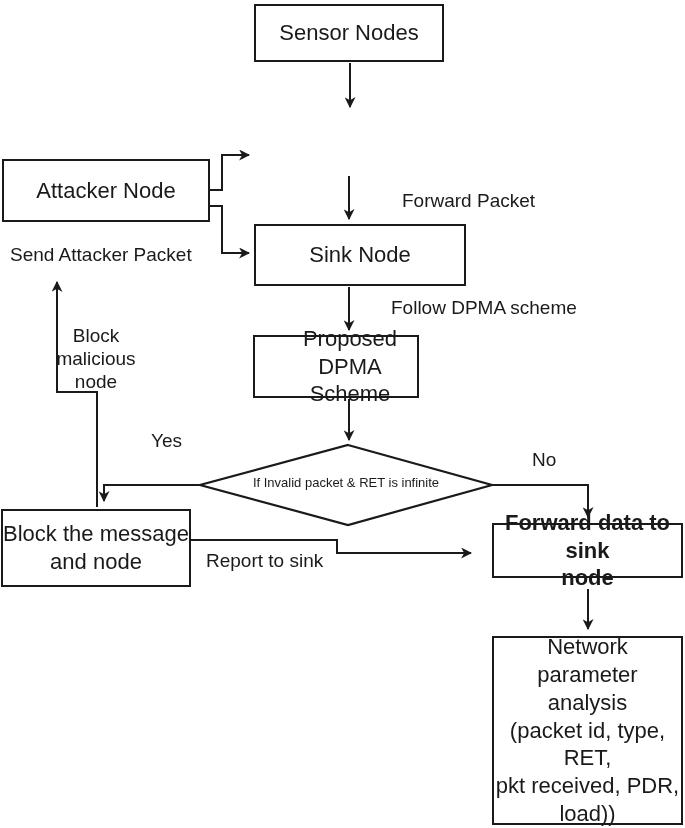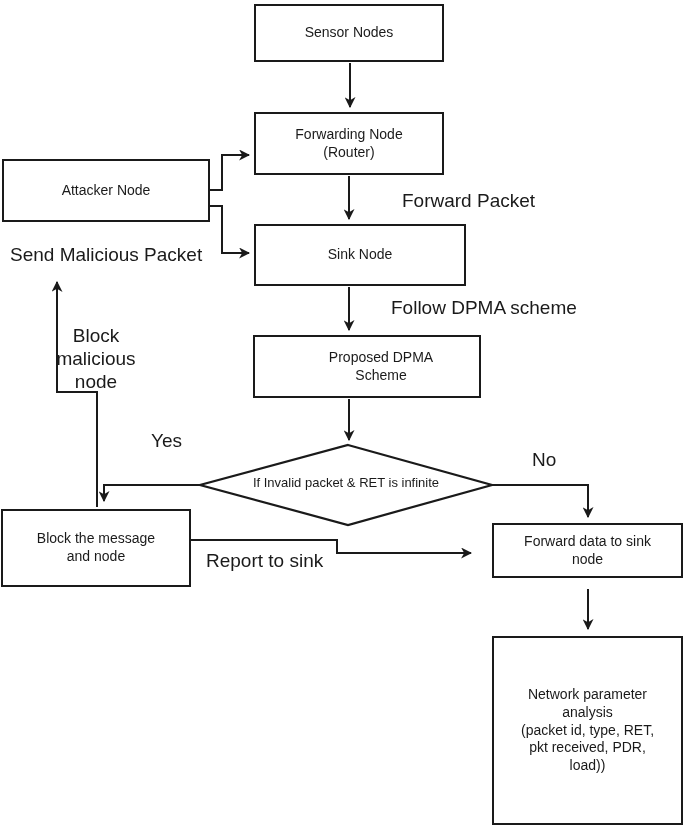--- a/index.html
+++ b/index.html
@@ -31,37 +31,37 @@
   .node {
     position: absolute;
     box-sizing: border-box;
     background: var(--bg, #ffffff);
     border: 2.5px solid var(--ink, #1a1a1a);
     display: flex;
     align-items: center;
     justify-content: center;
     text-align: center;
     white-space: pre-line;
-    font-size: 14px;
+    font-size: 22px;
     line-height: 1.26;
   }
   .lbl {
     position: absolute;
     font-size: 19px;
     line-height: 1.22;
     white-space: pre-line;
   }
   
   #n-sensor       { left: 254px; top: 4px;   width: 190px; height: 58px; }
   #n-forwarding   { left: 254px; top: 112px; width: 190px; height: 63px; }
   #n-attacker     { left: 2px;   top: 159px; width: 208px; height: 63px; }
   #n-sink         { left: 254px; top: 224px; width: 212px; height: 62px; }
-  #n-dpma         { left: 253px; top: 335px; width: 228px; height: 63px; padding-left: 28px; }
+  #n-dpma         { left: 253px; top: 335px; width: 166px; height: 63px; padding-left: 28px; }
   #n-block        { left: 1px;   top: 509px; width: 190px; height: 78px; }
-  #n-forward-data { left: 492px; top: 523px; width: 191px; height: 55px; }
+  #n-forward-data { left: 492px; top: 523px; width: 191px; height: 55px; font-weight: bold; }
   #n-analysis     { left: 492px; top: 636px; width: 191px; height: 189px; }
   
   #l-decision {
     left: 196px; top: 475px; width: 300px;
     text-align: center; font-size: 13px; white-space: nowrap;
   }
   
   #l-send-packet     { left: 407px; top: 77px; }
   #l-forward-packet  { left: 402px; top: 189px; }
   #l-follow-dpma     { left: 391px; top: 296px; }
@@ -93,41 +93,39 @@
 
     <polygon id="diamond" points="348,445 492,485 348,525 200,485"></polygon>
 
     <path class="edge" d="M200,485 L104,485 L104,501" marker-end="url(#arrowhead)"></path>
     <path class="edge" d="M492,485 L588,485 L588,517" marker-end="url(#arrowhead)"></path>
     <path class="edge" d="M191,540 L337,540 L337,553 L471,553" marker-end="url(#arrowhead)"></path>
     <path class="edge" d="M588,589 L588,629" marker-end="url(#arrowhead)"></path>
   </svg>
 
   <div class="node" id="n-sensor">Sensor Nodes</div>
-  <div class="node" id="n-forwarding">Forwarding Node
-(Router)</div>
   <div class="node" id="n-attacker">Attacker Node</div>
   <div class="node" id="n-sink">Sink Node</div>
   <div class="node" id="n-dpma">Proposed DPMA
 Scheme</div>
   <div class="node" id="n-block">Block the message
 and node</div>
   <div class="node" id="n-forward-data">Forward data to sink
 node</div>
   <div class="node" id="n-analysis">Network parameter
 analysis
 (packet id, type, RET,
 pkt received, PDR,
 load))</div>
 
   <div class="lbl" id="l-decision">If Invalid packet &amp; RET is infinite</div>
 
   <div class="lbl" id="l-follow-dpma">Follow DPMA scheme</div>
   <div class="lbl" id="l-forward-packet">Forward Packet</div>
-  <div class="lbl" id="l-send-malicious">Send Malicious Packet</div>
+  <div class="lbl" id="l-send-malicious">Send Attacker Packet</div>
   <div class="lbl" id="l-block-malicious">Block
 malicious
 node</div>
   <div class="lbl" id="l-yes">Yes</div>
   <div class="lbl" id="l-no">No</div>
   <div class="lbl" id="l-report">Report to sink</div>
 
 </div>
 
 </body></html>

